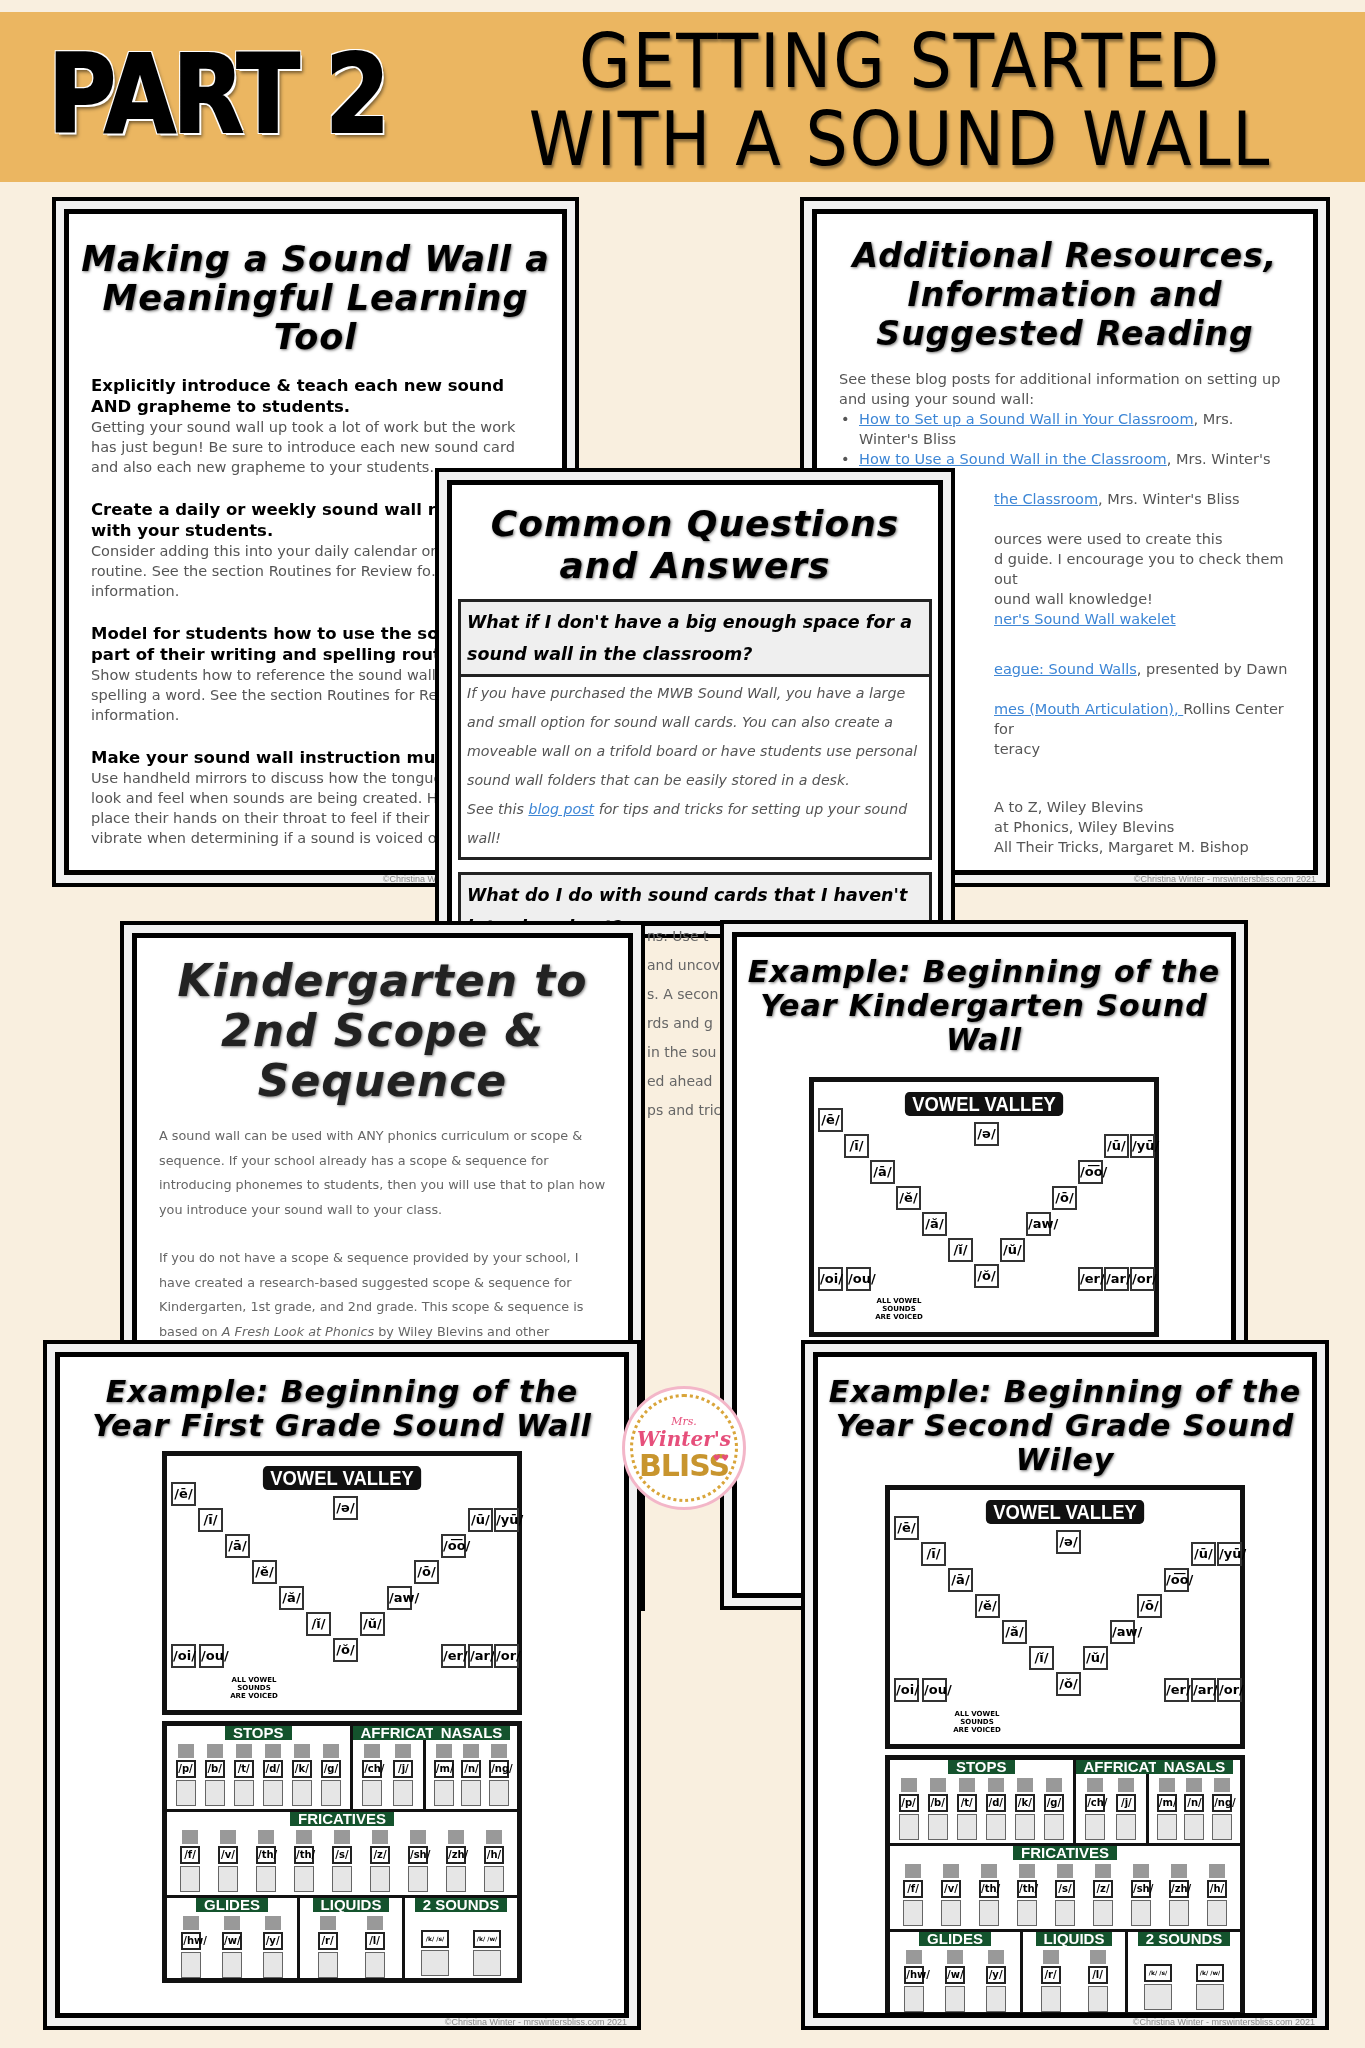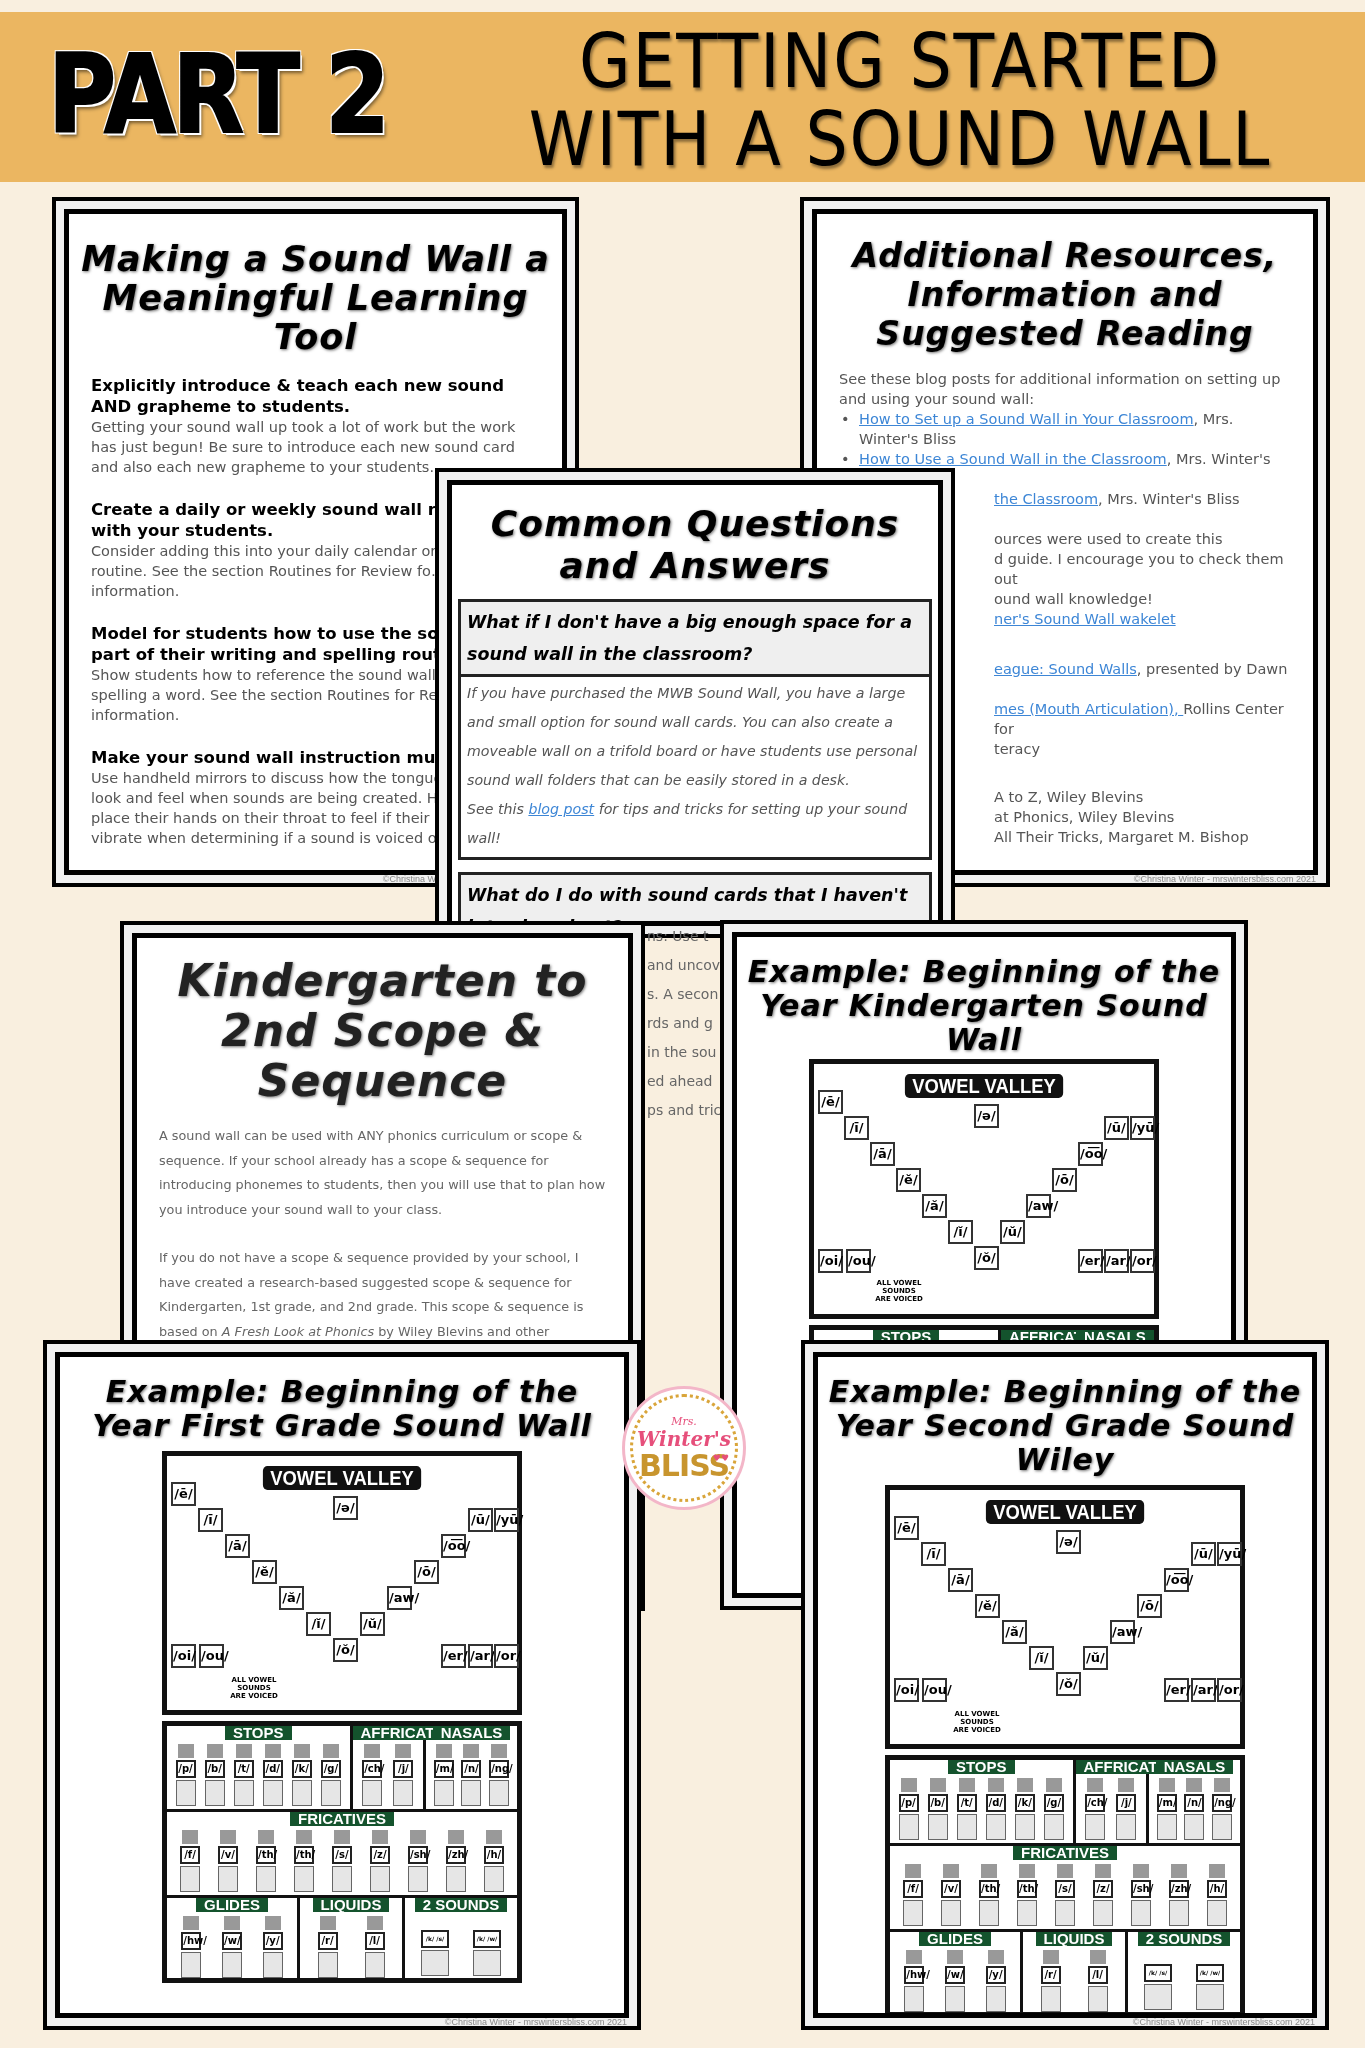--- a/index.html
+++ b/index.html
@@ -70,21 +70,21 @@
   .qbox { margin: 0 6px; border: 3px solid #222; font-style: italic; }
   .q { background: #efefef; border-bottom: 3px solid #222; padding: 4px 6px;
        font-weight: bold; font-size: 17.5px; line-height: 32px; color: #000; }
   .a { padding: 2px 6px 4px; font-size: 14.2px; line-height: 29px; color: #555; }
   
   #card4 { left: 120px; top: 921px; width: 525px; height: 690px; }
   #card4 .ptitle { font-size: 44px; line-height: 50px; margin: 18px 4px 18px; color: #222; }
   #card4 .txt { margin: 0 22px; font-size: 12.8px; line-height: 24.5px; color: #666; }
   
   #card5 { left: 720px; top: 920px; width: 528px; height: 690px; }
-  #card5 .ptitle { font-size: 30px; line-height: 34px; margin: 18px 10px 2px; }
+  #card5 .ptitle { font-size: 30px; line-height: 34px; margin: 18px 10px 20px; }
   
   #card6 { left: 43px; top: 1340px; width: 598px; height: 690px; }
   #card6 .ptitle { font-size: 30px; line-height: 34px; margin: 18px 10px 8px; }
   
   #card7 { left: 801px; top: 1340px; width: 528px; height: 690px; }
   #card7 .ptitle { font-size: 30px; line-height: 34px; margin: 18px 10px 8px; }
 
   
   .wall {
     position: relative; margin: 0 auto; border: 5px solid #111; background: #fff;
@@ -176,21 +176,21 @@
     </ul>
     <div class="txt" style="padding-left:155px">
       <div style="margin-top:20px"><a class="lnk">the Classroom</a><span>, Mrs. Winter's Bliss</span></div>
       <div style="margin-top:20px">ources were used to create this</div>
       <div>d guide.  I encourage you to check them out</div>
       <div>ound wall knowledge!</div>
       <div><a class="lnk">ner's Sound Wall wakelet</a></div>
       <div style="margin-top:30px"><a class="lnk">eague: Sound Walls</a><span>, presented by Dawn</span></div>
       <div style="margin-top:20px"><a class="lnk">mes (Mouth Articulation), </a><span>Rollins Center for</span></div>
       <div>teracy</div>
-      <div style="margin-top:28px">A to Z, Wiley Blevins</div>
+      <div style="margin-top:38px">A to Z, Wiley Blevins</div>
       <div>at Phonics, Wiley Blevins</div>
       <div>All Their Tricks, Margaret M. Bishop</div>
 
     </div>
   </div>
   <div class="copy">©Christina Winter - mrswintersbliss.com 2021</div>
 </div>
 
 <div class="page" id="card3">
   <div class="page-inner">

